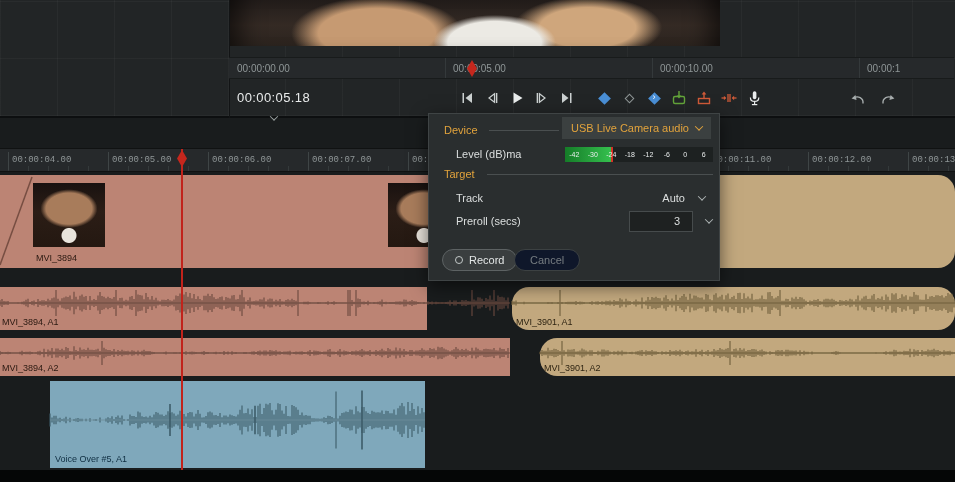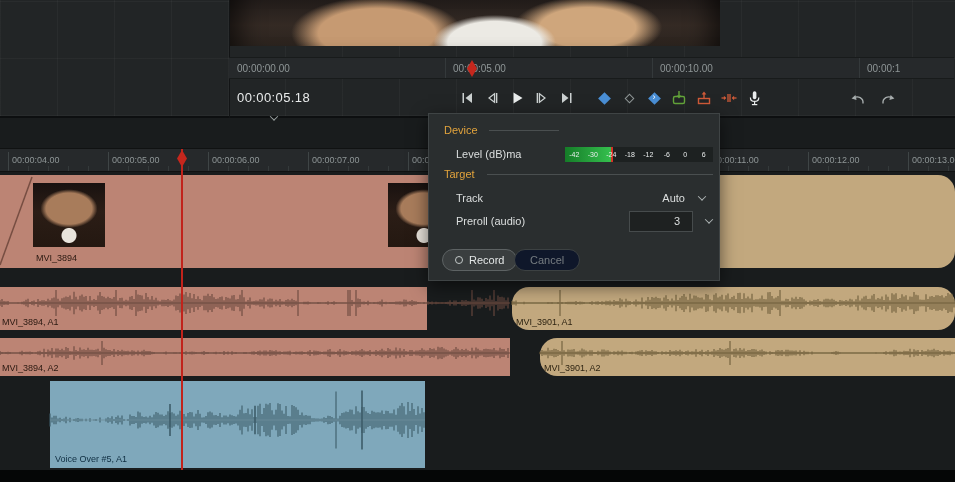--- a/index.html
+++ b/index.html
@@ -49,21 +49,21 @@
   .history { position:absolute; left:618px; top:8px; display:flex; gap:13px; }
 
   
   .timeline-panel { position:absolute; left:0; top:118px; width:955px; height:364px; background:#191c1d; }
 
   .tl-ruler { position:absolute; left:0; top:30px; width:955px; height:24px; z-index:4;
     background-color:#26292b; border-top:1px solid #101212; border-bottom:1px solid #101212;
     background-image:repeating-linear-gradient(90deg,#343a3b 0 1px,transparent 1px 20px);
     background-size:100% 5px; background-position:8px 100%; background-repeat:no-repeat;
     overflow:hidden; font-size:9px; color:#8f9697; }
-  .rtick { position:absolute; top:0; line-height:23px; white-space:nowrap; }
+  .rtick { position:absolute; top:0; line-height:23px; white-space:nowrap;font-family:Liberation Mono, monospace; }
   .rtick::before { content:''; position:absolute; left:-4px; top:3px; width:1px; height:18px; background:#3f4546; }
 
   .track { position:absolute; left:0; width:955px; overflow:hidden; }
   .t-video { top:57px; height:93px; }
   .t-a1 { top:169px; height:43px; }
   .t-a2 { top:220px; height:38px; }
   .t-voice { top:262px; height:90px; }
 
   .clip { position:absolute; top:0; height:100%; }
   .c-salmon { background:#bc8474; }
@@ -307,20 +307,24 @@
 
     <div class="bottom-bar"></div>
 
     <div class="playhead-line"></div>
     <div class="ph-dia"></div>
   </div>
 
   <div class="vo-panel">
     <span class="vo-label vo-orange" style="left:15px; top:10px">Device</span>
     <span class="section-line" style="left:60px; top:16px; width:70px"></span>
+    <div class="vo-device-btn vo-orange">
+      <span>USB Live Camera audio</span>
+      <span class="chev"></span>
+    </div>
 
     <span class="vo-label" style="left:27px; top:34px">Level (dB)ma</span>
     <div class="vo-meter">
       <div class="meter-green"></div>
       <div class="meter-red"></div>
       <div class="meter-scale">
         <span>-42</span>
         <span>-30</span>
         <span>-24</span>
         <span>-18</span>
@@ -331,21 +335,21 @@
       </div>
     </div>
 
     <span class="vo-label vo-orange" style="left:15px; top:54px">Target</span>
     <span class="section-line" style="left:58px; top:60px; width:226px"></span>
 
     <span class="vo-label" style="left:27px; top:78px">Track</span>
     <span class="vo-value" style="right:34px; top:78px">Auto</span>
     <span class="chev vo-chev" style="right:14px; top:81px"></span>
 
-    <span class="vo-label" style="left:27px; top:101px">Preroll (audio)</span>
+    <span class="vo-label" style="left:27px; top:101px">Preroll (secs)</span>
     <div class="vo-input">3</div>
     <span class="chev vo-chev" style="right:7px; top:104px"></span>
 
     <div class="vo-btn vo-record">
       <span class="rec-dot"></span>
       <span>Record</span>
     </div>
     <div class="vo-btn vo-cancel">
       <span>Cancel</span>
     </div>

